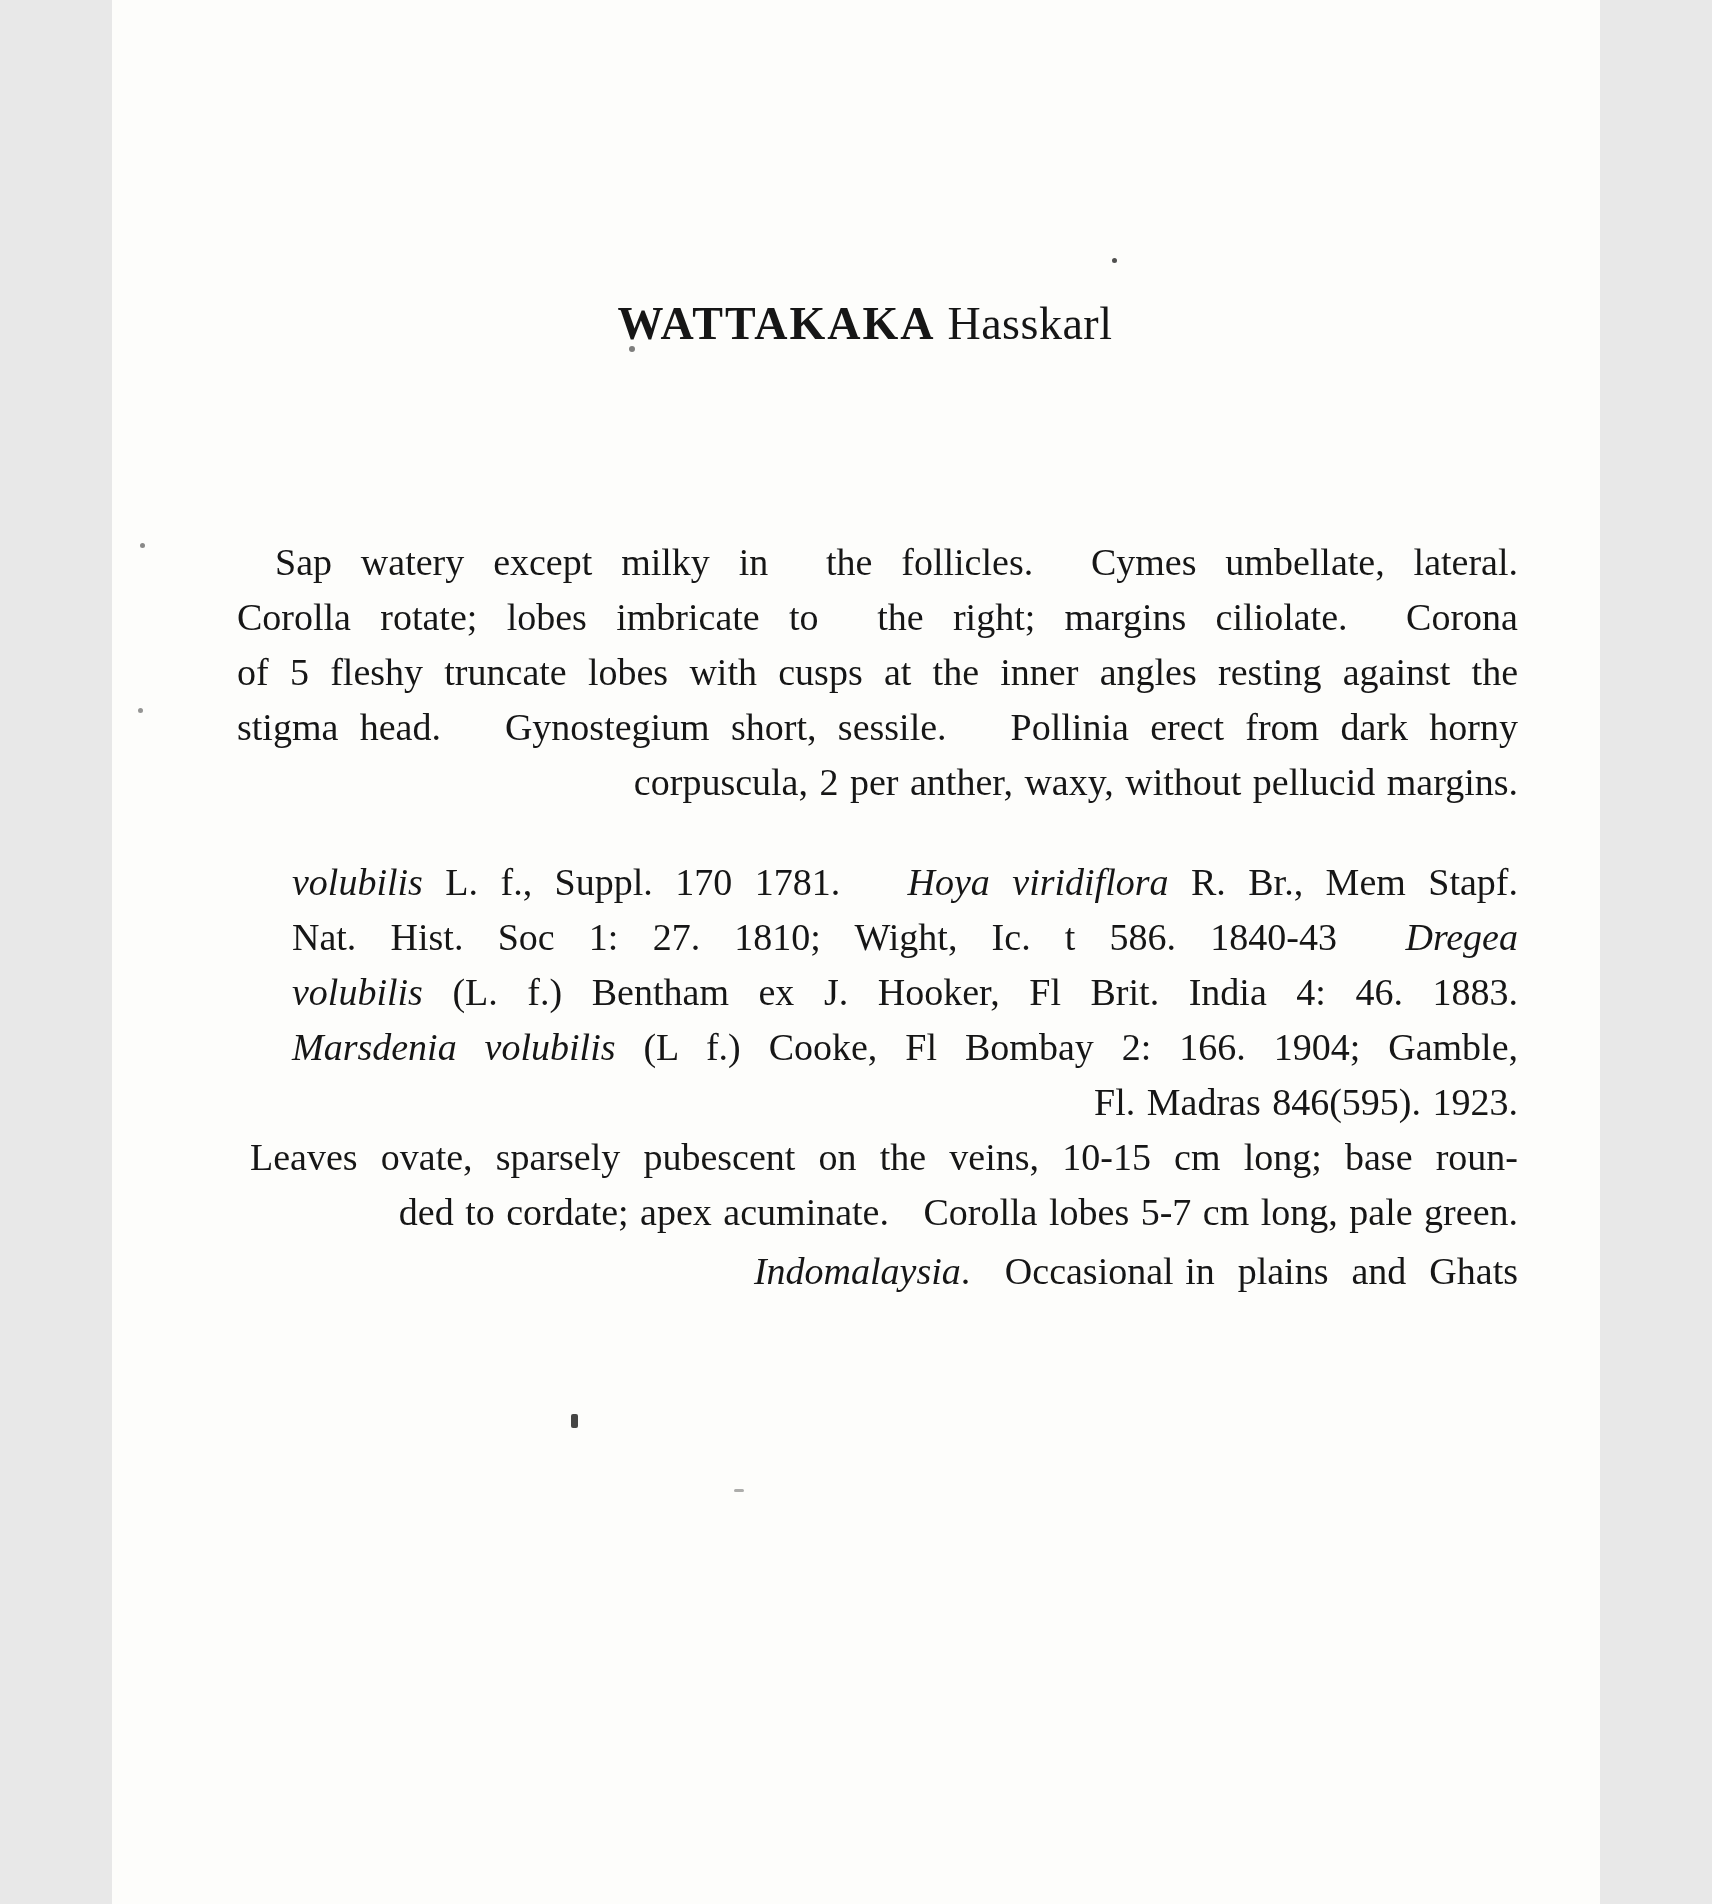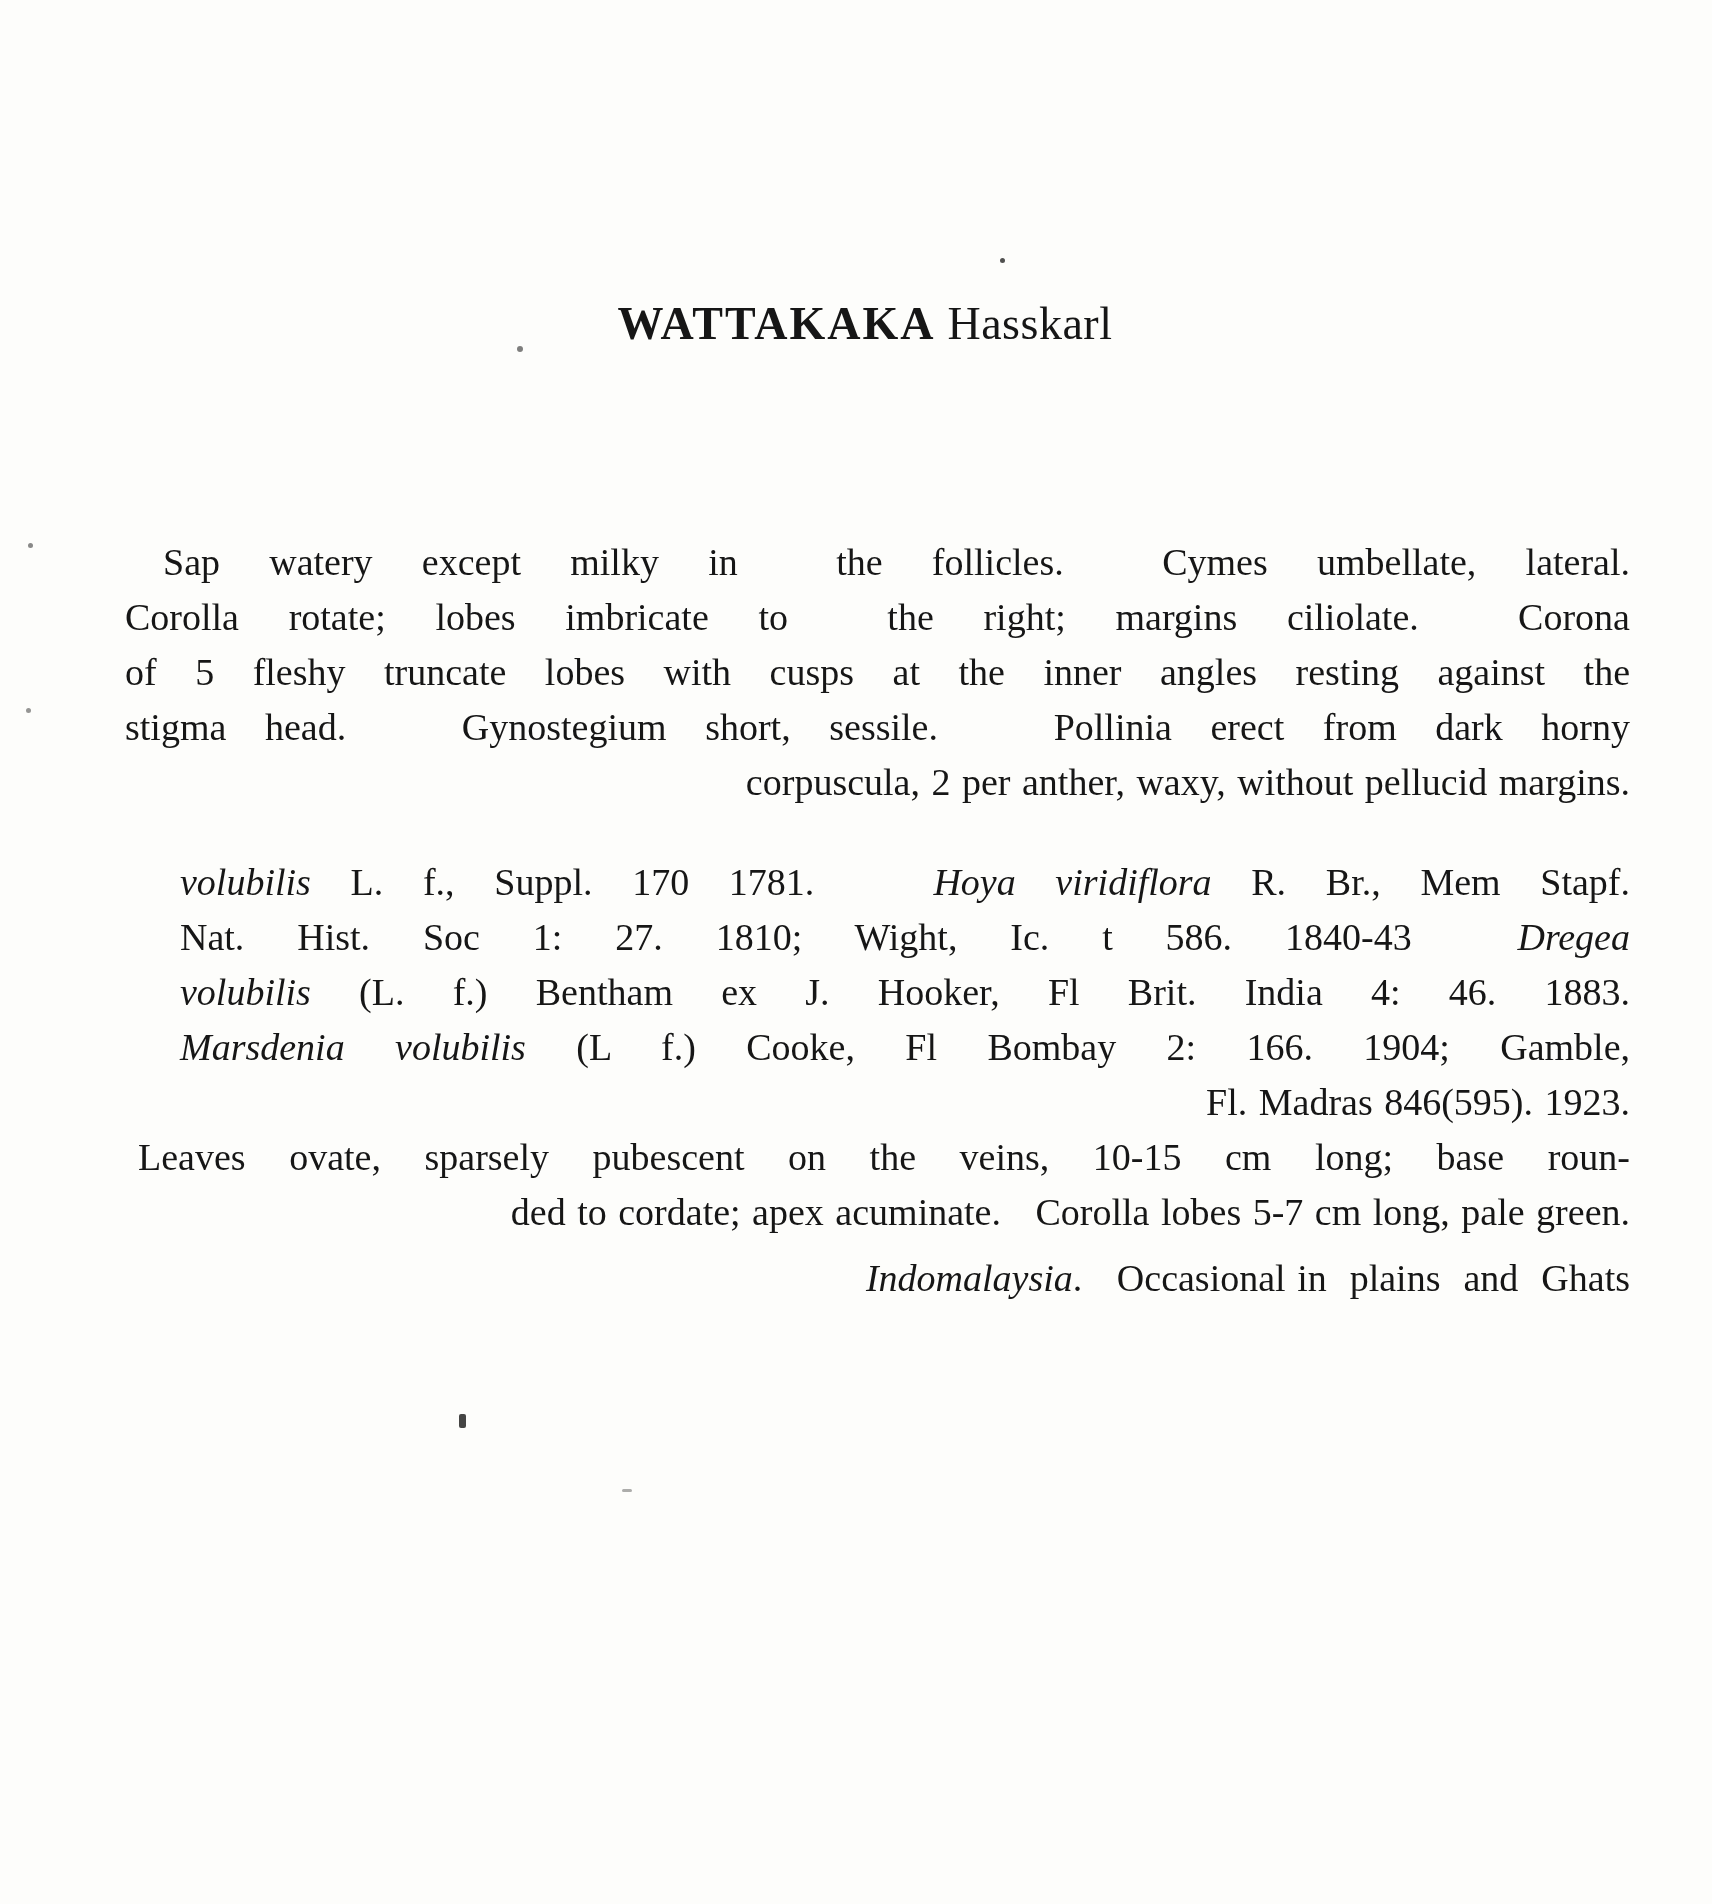--- a/index.html
+++ b/index.html
@@ -3,21 +3,21 @@
 <meta charset="utf-8">
 <style>
   :root {
     --paper: #fdfdfb;
     --ink: #161616;
   }
   * { box-sizing: border-box; }
   html, body { margin: 0; padding: 0; background: #e8e8e8; }
   .page {
     position: relative;
-    width: 1712px;
+    width: 1488px;
     height: 1904px;
     margin: 0 auto;
     background: var(--paper);
     color: var(--ink);
     font-family: "Liberation Serif", "DejaVu Serif", serif;
     overflow: hidden;
   }
   .title {
     margin: 296px 82px 0 100px;
     font-size: 46px;
@@ -43,21 +43,21 @@
   }
   
   .para-indent > .first-line { text-indent: 38px; }
   
   .para-hanging > .line { margin-left: 80px; }
   .para-hanging > .first-line { margin-left: 0; }
 
   [data-name="para-genus-description"] { margin-top: 184px; margin-left: 25px; }
   [data-name="para-species-synonymy"]  { margin-top: 45px; }
   [data-name="para-morphology"]        { margin-top: 0; }
-  [data-name="para-distribution"]      { margin-top: 11px; }
+  [data-name="para-distribution"]      { margin-top: 4px; }
 
   .seg-bold   { font-weight: 700; }
   .seg-italic { font-style: italic; }
   .seg-bold-title { font-weight: 700; letter-spacing: 2px; }
 
   .speck {
     position: absolute;
     background: var(--ink);
     border-radius: 50%;
   }

